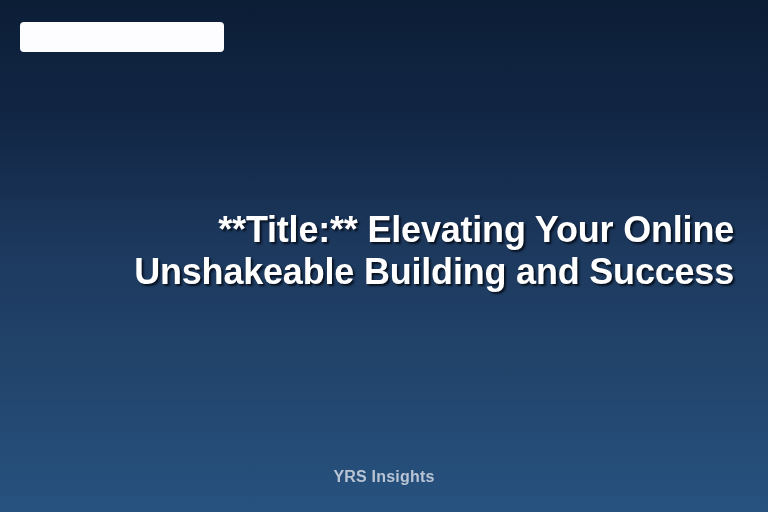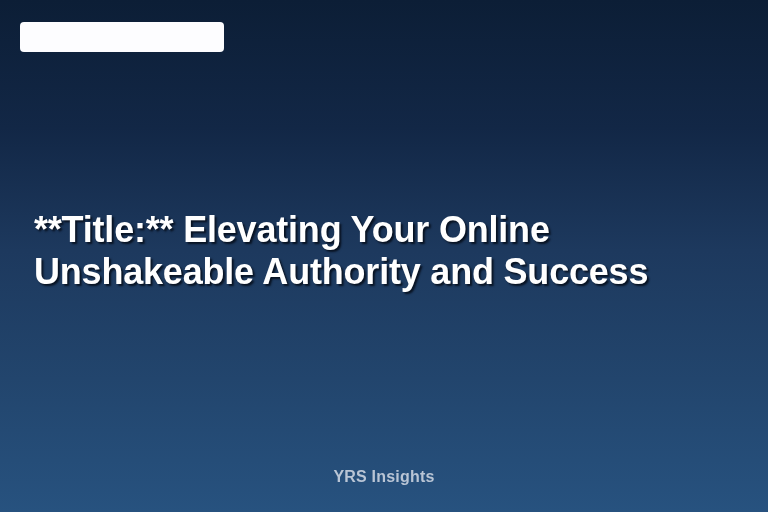--- a/index.html
+++ b/index.html
@@ -57,21 +57,21 @@
     flex-direction: column;
     align-items: center;
     justify-content: center;
     padding-bottom: 10px;
     box-sizing: border-box;
   }
   #slide-title {
     width: 700px;
     margin: 0;
     padding: 0;
-    text-align: left;
+    text-align: right;
     font-size: 36px;
     font-weight: bold;
     line-height: 42px;
     letter-spacing: -0.2px;
     color: #ffffff;
     text-shadow: 2px 2px 2px rgba(5, 12, 24, 0.85);
   }
   #slide-title .tline {
     display: block;
     white-space: nowrap;
@@ -99,21 +99,21 @@
 
 <div id="slide">
 
   <div id="logo-placeholder">
     <span id="logo-placeholder-label"></span>
   </div>
 
   <div id="title-block">
     <h1 id="slide-title">
       <span class="tline">**Title:** Elevating Your Online</span>
-      <span class="tline">Unshakeable Authority and Success</span>
+      <span class="tline">Unshakeable Building and Success</span>
     </h1>
   </div>
 
   <div id="footer">
     <span id="footer-text">YRS Insights</span>
   </div>
 
 </div>
 
 </body></html>

